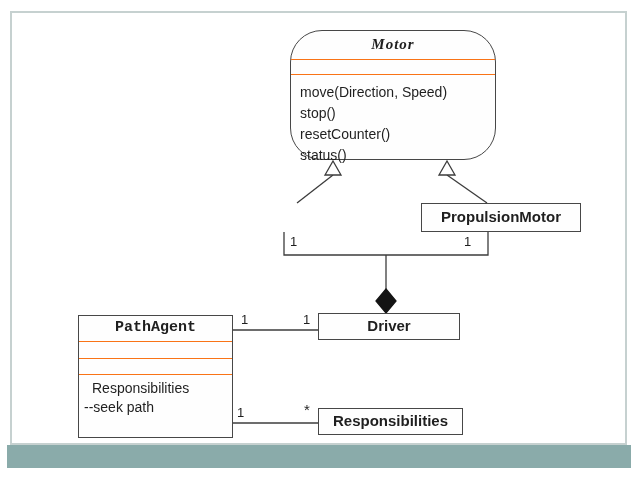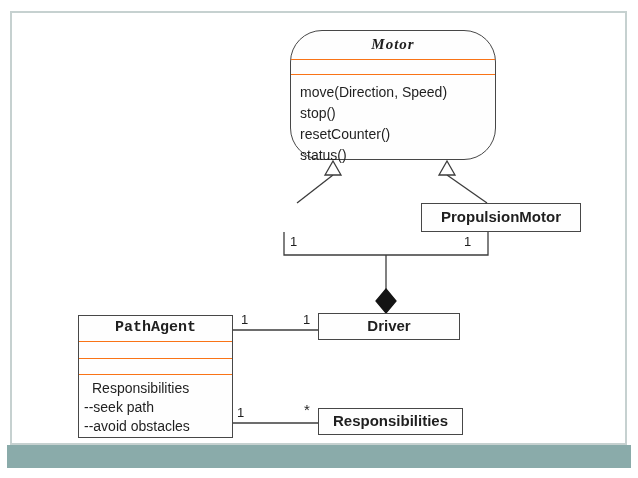--- a/index.html
+++ b/index.html
@@ -114,21 +114,20 @@
     <div class="uml-title" style="line-height:24px;">Driver</div>
   </div>
 
   <div class="uml-box" style="left:78px; top:315px; width:155px; height:123px;">
     <div class="uml-title" style="height:25px; line-height:24px;font-family:Liberation Mono, monospace;">PathAgent</div>
     <div class="compartment" style="height:17px;"></div>
     <div class="compartment" style="height:16px;"></div>
     <div class="compartment resp" style="height:63px;">
       <div class="resp-title">Responsibilities</div>
       <div class="resp-item">--seek path</div>
-      <div class="resp-item">--avoid obstacles</div>
     </div>
   </div>
 
   <div class="uml-box" style="left:318px; top:408px; width:145px; height:27px;">
     <div class="uml-title" style="line-height:24px;">Responsibilities</div>
   </div>
 
   <span class="mult" style="left:290px; top:235px;">1</span>
   <span class="mult" style="left:464px; top:235px;">1</span>
   <span class="mult" style="left:241px; top:313px;">1</span>

